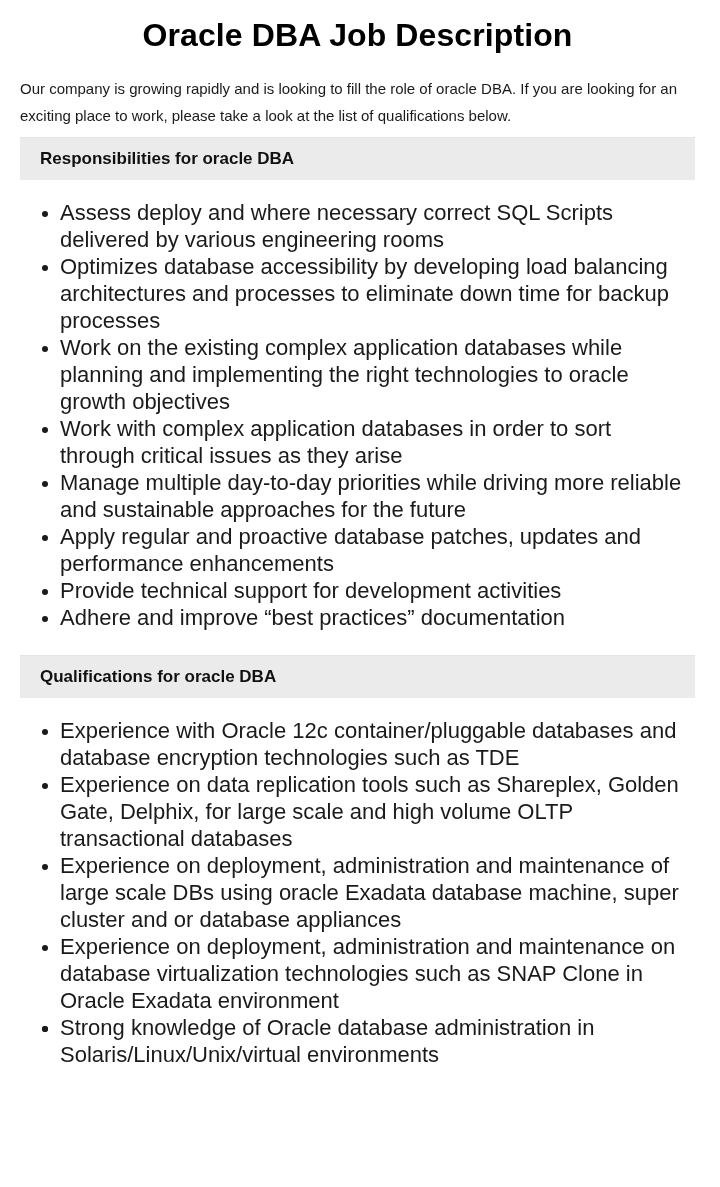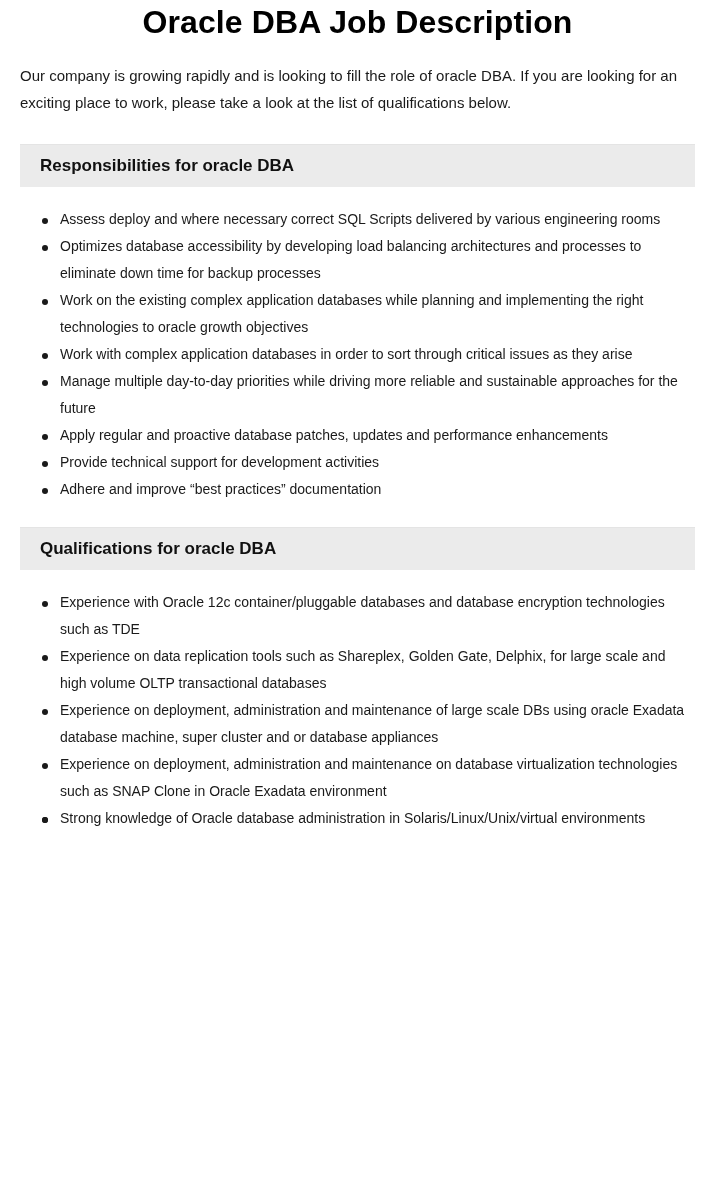--- a/index.html
+++ b/index.html
@@ -11,55 +11,55 @@
       width: 720px;
       height: 1187px;
       overflow: hidden;
       font-family: "Liberation Sans", "DejaVu Sans", sans-serif;
       color: #111111;
     }
     .page {
       padding: 0 25px 0 20px;
     }
     h1.title {
-      margin: 0;
+      margin: 13px;
       padding-top: 2px;
       height: 44px;
       line-height: 40px;
       text-align: center;
       font-size: 32px;
       font-weight: bold;
       color: #000000;
       letter-spacing: 0.1px;
     }
     .intro {
       margin: 16px 0 0 0;
       font-size: 15px;
       line-height: 27px;
       color: #1a1a1a;
     }
     .section-header {
-      margin-top: 28px;
+      margin-top: 8px;
       background: #ebebeb;
       height: 42px;
       line-height: 42px;
       padding-left: 20px;
       font-size: 17px;
       font-weight: bold;
       color: #111111;
       border-top: 1px solid #e4e4e4;
     }
     ul.items {
       margin: 19px 0 0 0;
       padding: 0 0 0 40px;
       list-style: none;
     }
     ul.items li {
       position: relative;
-      font-size: 14px;
+      font-size: 22px;
       line-height: 27px;
       color: #1a1a1a;
       padding-right: 4px;
     }
     ul.items li .bullet {
       position: absolute;
       left: -18px;
       top: 12px;
       width: 6px;
       height: 6px;

